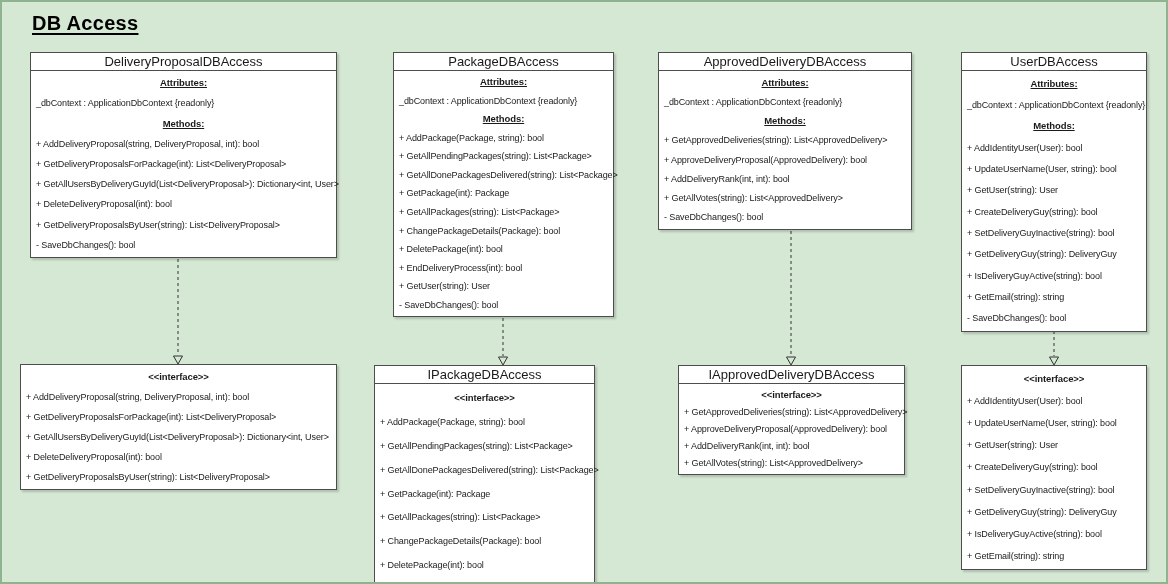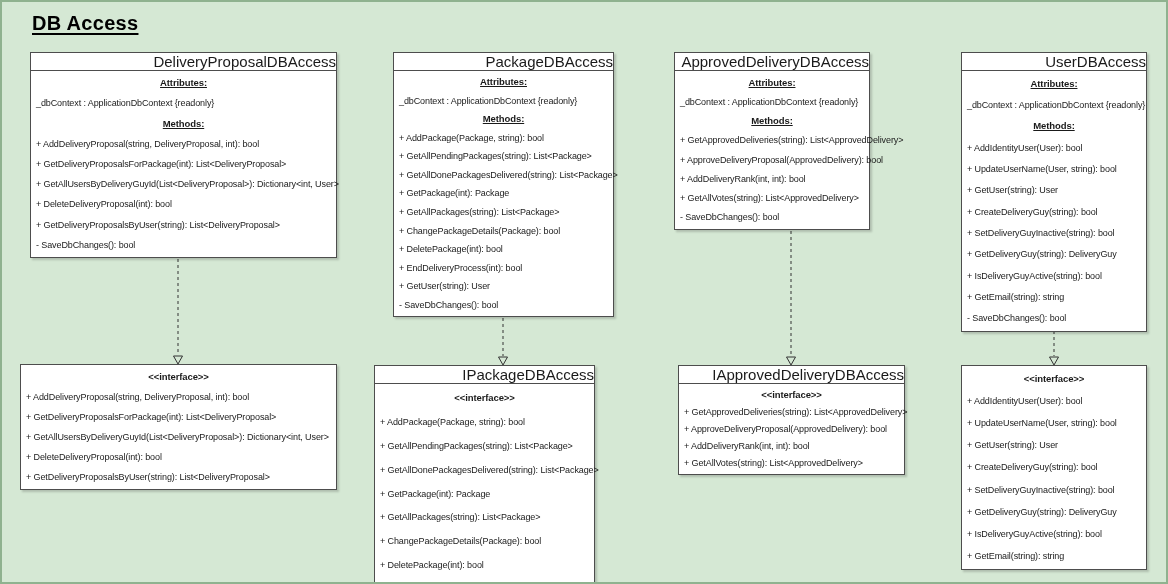--- a/index.html
+++ b/index.html
@@ -24,21 +24,21 @@
     letter-spacing:.3px;
   }
   .uml-box{
     position:absolute;box-sizing:border-box;
     background:var(--box-bg);border:1px solid var(--box-border);
     box-shadow:2px 2px 2px rgba(0,0,0,0.18);
     display:flex;flex-direction:column;color:var(--text);
   }
   .box-title{
     flex:none;height:17px;line-height:17px;border-bottom:1px solid var(--box-border);
-    text-align:right;font-size:15px;white-space:nowrap;overflow:hidden;
+    text-align:center;font-size:13px;white-space:nowrap;overflow:hidden;
   }
   .box-body{
     flex:1;display:flex;flex-direction:column;justify-content:space-around;
     padding:2px 0;min-height:0;
   }
   .row{font-size:9px;line-height:10px;padding:0 5px;white-space:nowrap;letter-spacing:-0.1px;}
   .row.label{text-align:center;font-weight:bold;text-decoration:underline;font-size:9.5px;}
   .row.stereo{text-align:center;font-weight:bold;font-size:9.5px;}
   .connector-layer{position:absolute;left:0;top:0;pointer-events:none;}
 </style>
@@ -95,21 +95,21 @@
         <div class="row member">+ GetPackage(int): Package</div>
         <div class="row member">+ GetAllPackages(string): List&lt;Package&gt;</div>
         <div class="row member">+ ChangePackageDetails(Package): bool</div>
         <div class="row member">+ DeletePackage(int): bool</div>
         <div class="row member">+ EndDeliveryProcess(int): bool</div>
         <div class="row member">+ GetUser(string): User</div>
         <div class="row member">- SaveDbChanges(): bool</div>
       </div>
   </div>
 
-  <div class="uml-box" style="left:672px;top:50px;width:196px;height:178px">
+  <div class="uml-box" style="left:656px;top:50px;width:254px;height:178px">
     <div class="box-title">ApprovedDeliveryDBAccess</div>
     <div class="box-body">
         <div class="row label">Attributes:</div>
         <div class="row member">_dbContext : ApplicationDbContext {readonly}</div>
         <div class="row label">Methods:</div>
         <div class="row member">+ GetApprovedDeliveries(string): List&lt;ApprovedDelivery&gt;</div>
         <div class="row member">+ ApproveDeliveryProposal(ApprovedDelivery): bool</div>
         <div class="row member">+ AddDeliveryRank(int, int): bool</div>
         <div class="row member">+ GetAllVotes(string): List&lt;ApprovedDelivery&gt;</div>
         <div class="row member">- SaveDbChanges(): bool</div>

